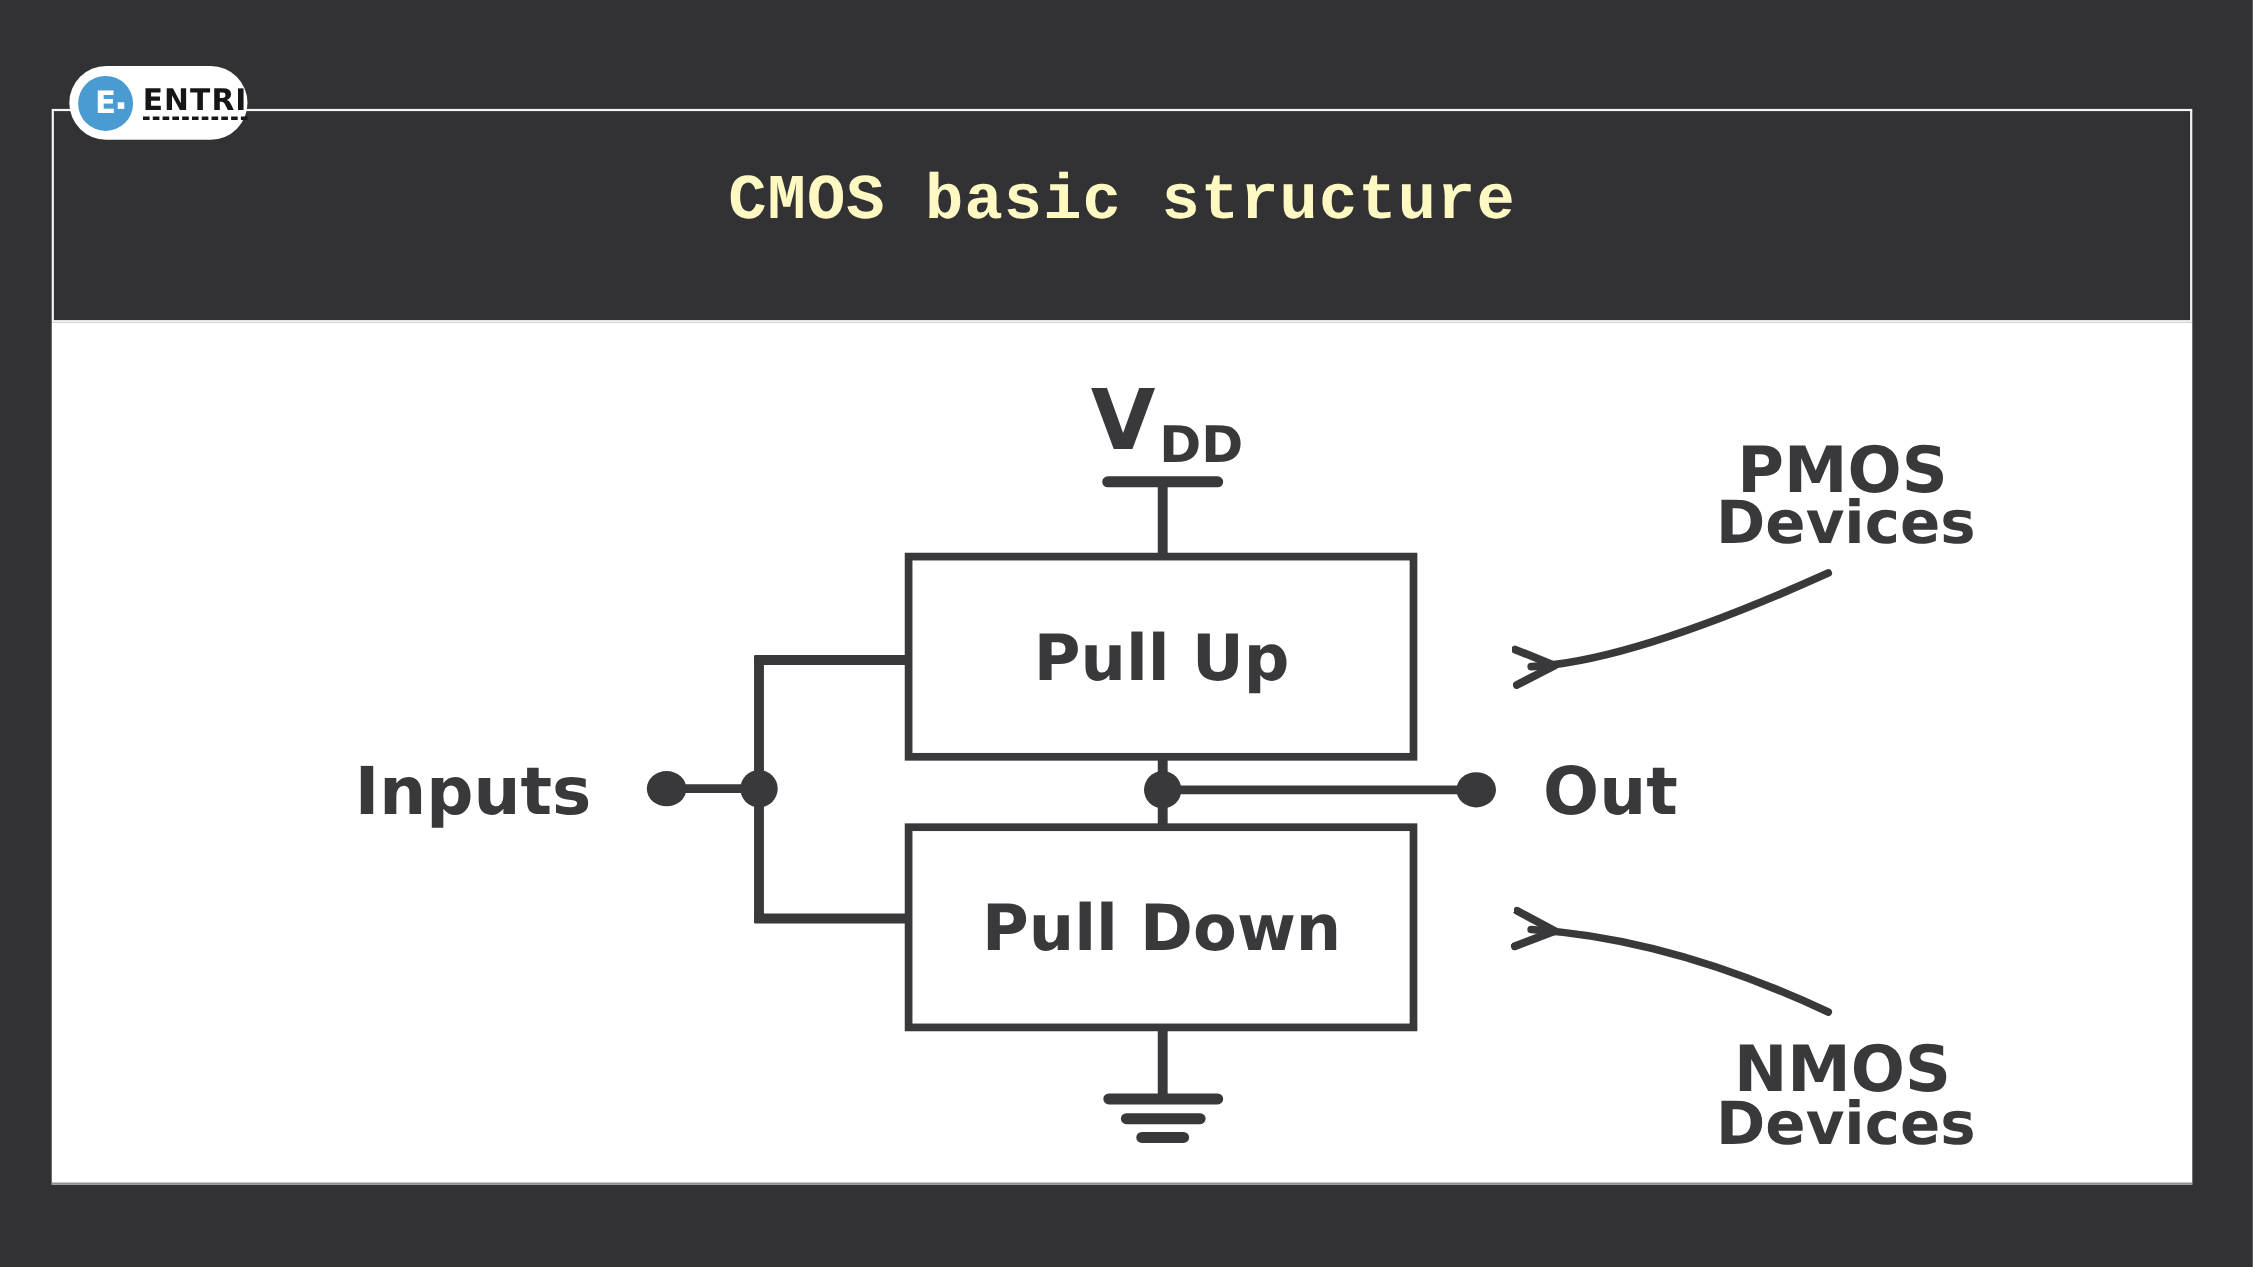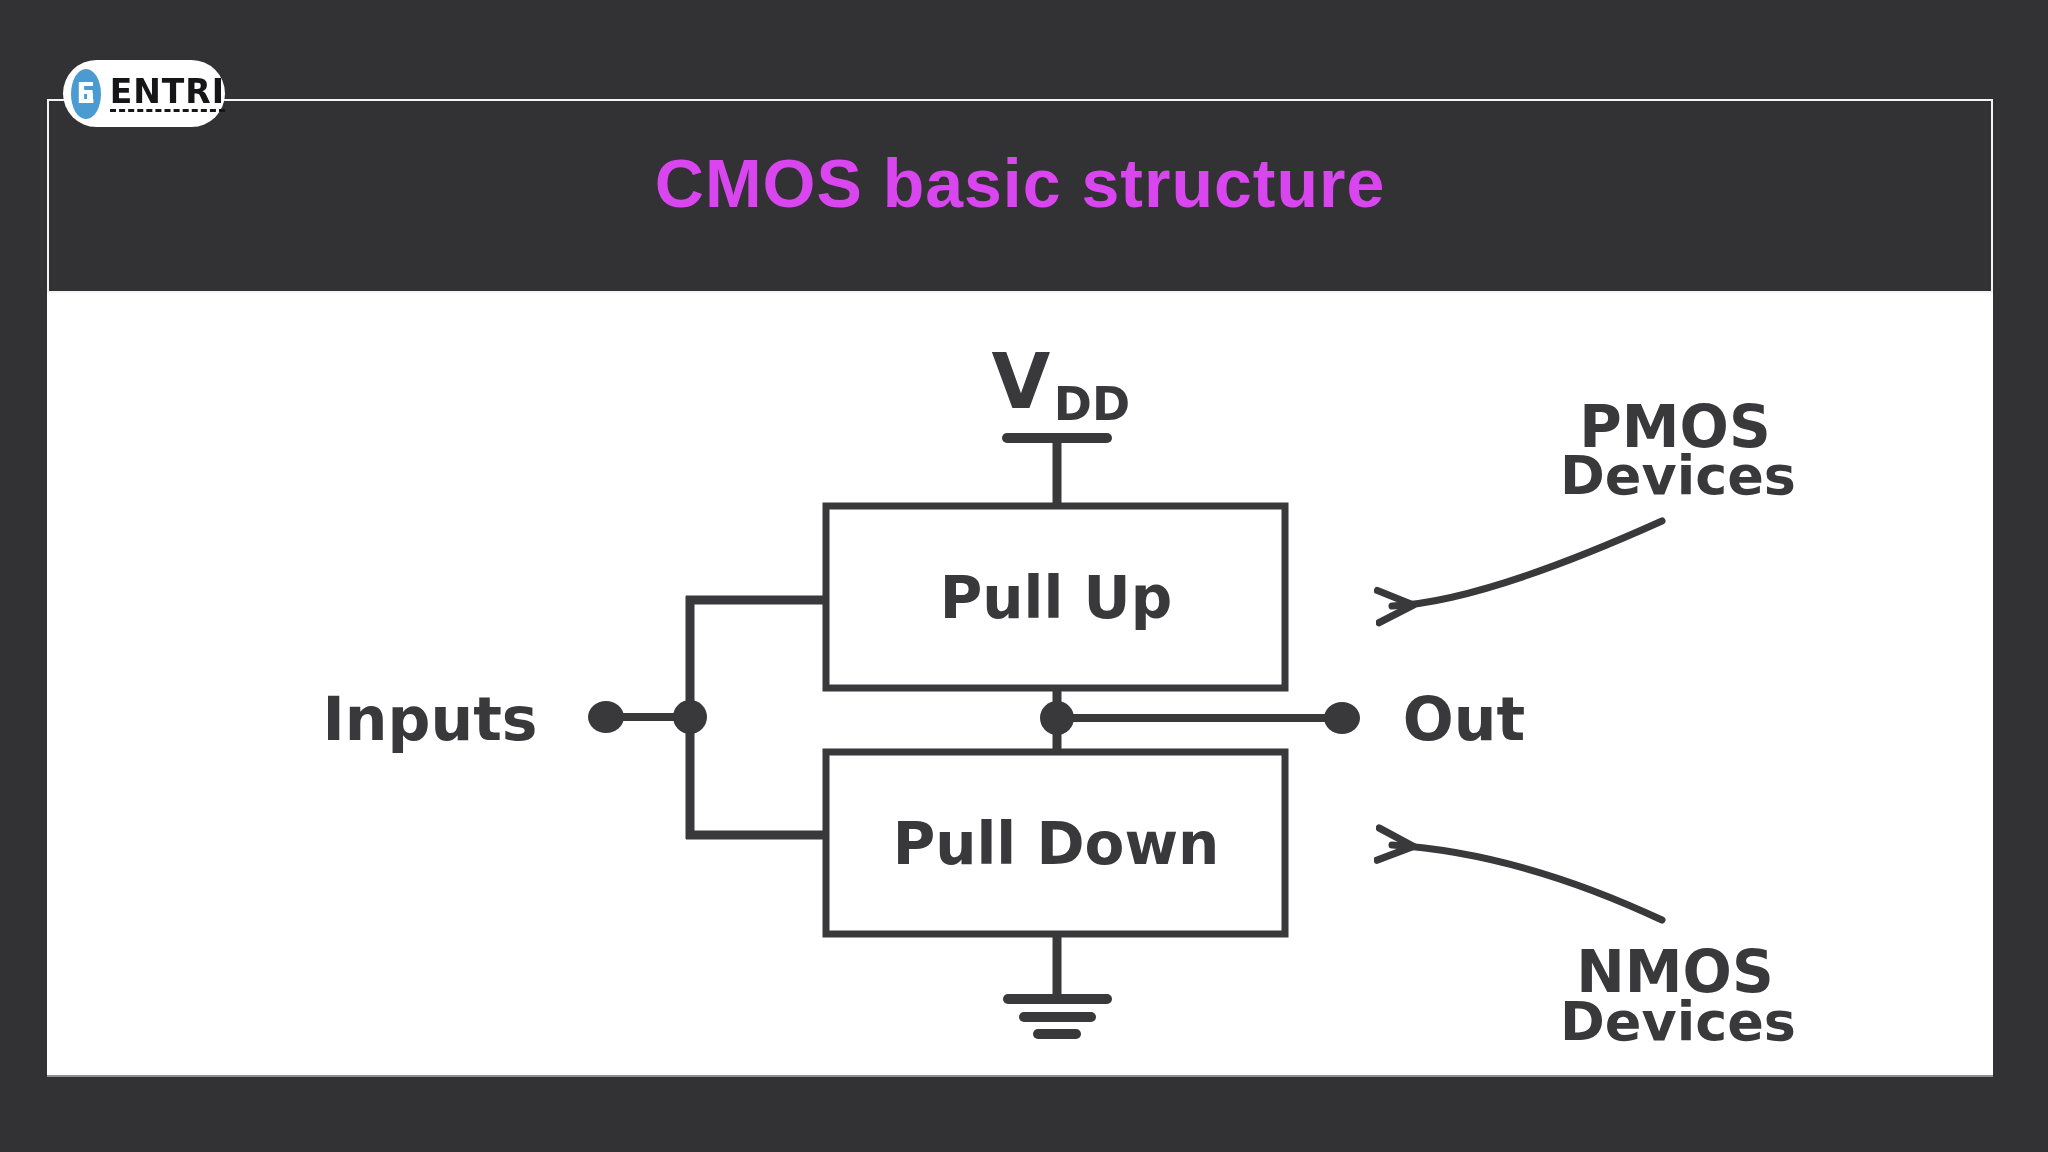--- a/index.html
+++ b/index.html
@@ -12,22 +12,22 @@
   .screen{position:absolute;inset:0;}
 
   
   .title-band{
     position:absolute;left:47px;top:99px;width:1946px;height:194px;
     box-sizing:border-box;border:2px solid #f4f4f4;background:#323234;
     display:flex;align-items:center;justify-content:center;
   }
   .title-band h1{
     margin:0;padding-bottom:26px;
-    color:#d946ef;font-size:68px;font-weight:700;letter-spacing:1px;
-    font-family:Liberation Sans, sans-serif;
+    color:#fef9c3;font-size:58px;font-weight:700;letter-spacing:1px;
+    font-family:Liberation Mono, monospace;
   }
 
   
   .panel{
     position:absolute;left:47px;top:293px;width:1946px;height:784px;
     background:#ffffff;border-bottom:2px solid #8f8f91;box-sizing:border-box;
   }
 
   
   .logo{
@@ -39,21 +39,21 @@
   .logo-circle{
     width:50px;height:50px;border-radius:50%;background:#4a9bd1;
     display:flex;align-items:center;justify-content:center;
     color:#ffffff;font-weight:700;font-size:28px;position:relative;
     font-family:"DejaVu Sans", sans-serif;
   }
   .logo-circle .mark-dot{
     position:absolute;right:8px;top:24px;width:6px;height:6px;background:#ffffff;
   }
   .logo-text{
-    color:#161618;font-weight:700;font-size:33px;letter-spacing:1px;
+    color:#161618;font-weight:700;font-size:27px;letter-spacing:1px;
     border-bottom:3px dashed #161618;padding-bottom:1px;line-height:1;
     font-family:"DejaVu Sans", sans-serif;
   }
 
   
   svg.diagram{position:absolute;left:0;top:0;width:2048px;height:1152px;z-index:3;}
   svg.diagram text{
     font-family:"DejaVu Sans", sans-serif;
     font-weight:700;fill:#39393b;
   }

